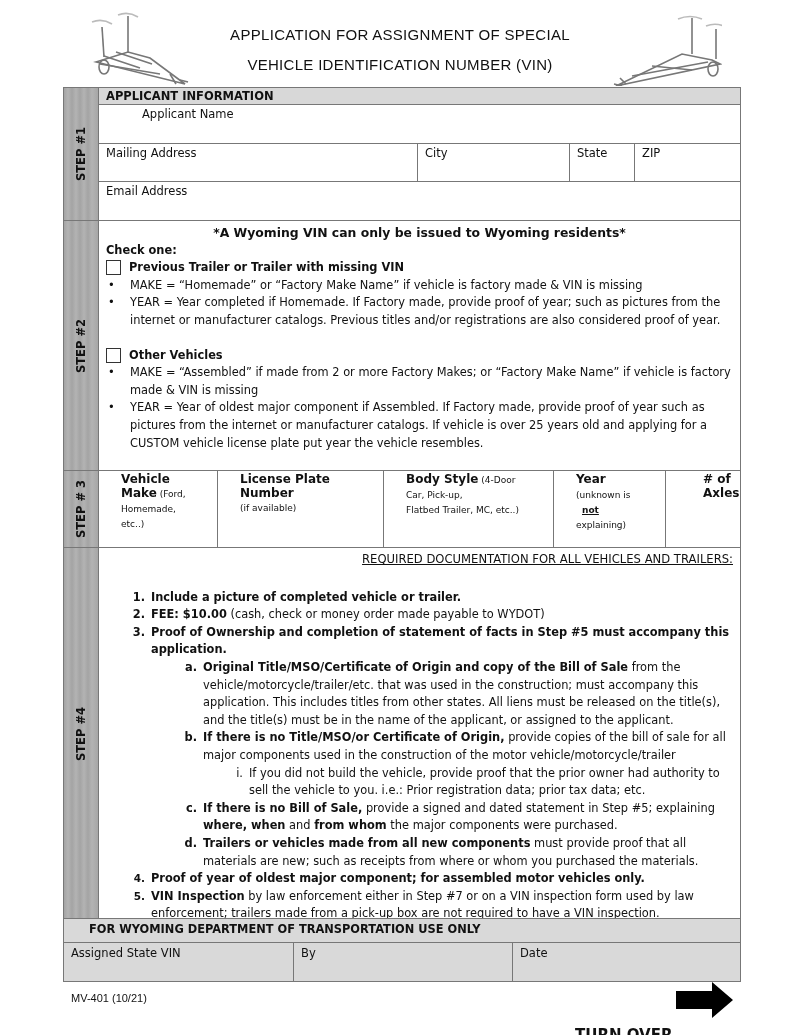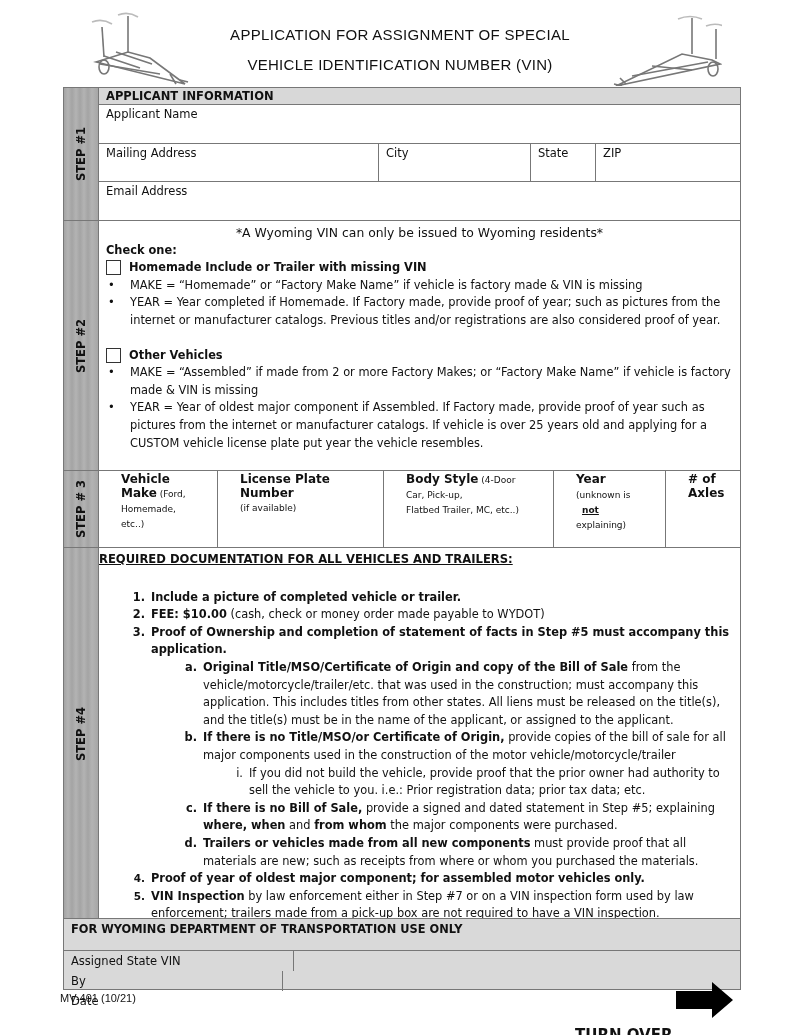--- a/index.html
+++ b/index.html
@@ -19,50 +19,50 @@
 
   
   .s1-header { height: 17px; background: #d8d8d8; border-bottom: 1px solid #777; font-weight: bold; font-size: 11.5px; padding: 1px 7px; }
   .s1-row { display: flex; border-bottom: 1px solid #777; }
   .s1-row:last-child { border-bottom: none; }
   .cell { padding: 2px 7px; font-size: 11.5px; border-right: 1px solid #777; }
   .cell:last-child { border-right: none; }
 
   
   .s2 { padding: 3px 7px 2px 7px; line-height: 17.6px; font-size: 11.4px; }
-  .s2 .notice { text-align: center; font-weight: normal; font-size: 12.4px; }
+  .s2 .notice { text-align: center; font-weight: bold; font-size: 12.4px; }
   .s2 .bold { font-weight: bold; }
   .cb-line { display: flex; align-items: center; font-weight: bold; }
   .checkbox { width: 15px; height: 15px; border: 1px solid #333; background: #fff; margin-right: 8px; flex: none; display: inline-block; }
   .bullet { display: flex; }
   .bullet .dot { width: 24px; flex: none; padding-left: 2px; }
 
   
   .s3-row { display: flex; height: 76px; }
   .s3-cell { border-right: 1px solid #777; padding: 1px 22px; }
   .s3-cell:last-child { border-right: none; }
   .s3-main { font-weight: bold; font-size: 12px; }
   .s3-sub { font-size: 9px; font-weight: normal; line-height: 14px; }
   .u { text-decoration: underline; font-weight: bold; margin-left: 6px; }
 
   
   .s4 { padding: 3px 7px 3px 0; line-height: 17.6px; font-size: 11.4px; }
-  .s4 .hdr { text-align: left; font-weight: bold; text-decoration: underline; font-size: 11.6px; margin-bottom: 20px; }
+  .s4 .hdr { text-align: right; font-weight: normal; text-decoration: underline; font-size: 11.6px; margin-bottom: 20px; }
   .li { display: flex; }
   .li .num { flex: none; text-align: right; padding-right: 6px; }
   .b { font-weight: bold; }
 
   
   .dot-sec { position: absolute; left: 63px; top: 918px; width: 678px; border: 1px solid #777; background: #d9d9d9; }
-  .dot-head { height: 32px; border-bottom: 1px solid #777; font-family: "DejaVu Sans", sans-serif; font-weight: bold; font-size: 11.4px; padding: 3px 7px; }
-  .dot-row { display: flex; height: 38px; flex-direction: column; }
+  .dot-head { height: 24px; border-bottom: 1px solid #777; font-family: "DejaVu Sans", sans-serif; font-weight: bold; font-size: 11.4px; padding: 3px 25px; }
+  .dot-row { display: flex; height: 38px; }
   .dot-cell { border-right: 1px solid #777; padding: 3px 7px; font-family: "DejaVu Sans", sans-serif; font-size: 11.5px; }
   .dot-cell:last-child { border-right: none; }
 
-  .footer-code { position: absolute; left: 60px; top: 992px; font-family: "Liberation Sans", sans-serif; font-size: 11px; }
+  .footer-code { position: absolute; left: 71px; top: 992px; font-family: "Liberation Sans", sans-serif; font-size: 11px; }
   .turn-over { position: absolute; left: 575px; top: 1026px; font-family: "DejaVu Sans", sans-serif; font-weight: bold; font-size: 15px; }
   .arrow { position: absolute; left: 676px; top: 982px; }
 </style>
 </head>
 <body>
 
 <svg class="trailer-icon" style="left:90px; top:12px;" width="110" height="75" viewBox="0 0 110 75">
   <g fill="none" stroke="#777" stroke-width="1.6">
     <line x1="12" y1="15" x2="14" y2="45"></line>
       <line x1="38" y1="4" x2="38" y2="40"></line>
@@ -93,45 +93,45 @@
 </svg>
 
 <div class="form">
 
   <div class="step" style="height:133px;">
     <div class="step-label-col">
         <span class="step-label">STEP #1</span>
       </div>
     <div class="step-body">
       <div class="s1-header">APPLICANT INFORMATION</div>
-      <div class="s1-row" style="height:39px;">
+      <div class="s1-row" style="height:39px;padding-left:36px;">
         <div class="cell" style="width:471px;"><span>Applicant Name</span></div>
       </div>
       <div class="s1-row" style="height:38px;">
-        <div class="cell" style="width:280px;"><span>Mailing Address</span></div>
+        <div class="cell" style="width:319px;"><span>Mailing Address</span></div>
         <div class="cell" style="width:152px;"><span>City</span></div>
         <div class="cell" style="width:65px;"><span>State</span></div>
         <div class="cell" style="flex:1;"><span>ZIP</span></div>
       </div>
       <div class="s1-row" style="height:37px;">
         <div class="cell" style="flex:1;"><span>Email Address</span></div>
       </div>
     </div>
   </div>
 
   <div class="step" style="height:250px;">
     <div class="step-label-col">
         <span class="step-label">STEP #2</span>
       </div>
     <div class="step-body s2">
       <div class="notice">*A Wyoming VIN can only be issued to Wyoming residents*</div>
       <div class="bold">Check one:</div>
       <div class="cb-line">
         <span class="checkbox"></span>
-        <span>Homemade Include or Trailer with missing VIN</span>
+        <span>Previous Trailer or Trailer with missing VIN</span>
       </div>
       <div class="bullet">
           <span class="dot">•</span>
           <span>MAKE = “Homemade” or “Factory Make Name”  if vehicle is factory made &amp; VIN is missing</span>
         </div>
       <div class="bullet">
           <span class="dot">•</span>
           <span>YEAR = Year completed if Homemade.  If Factory made, provide proof of year; such as pictures from the internet or manufacturer catalogs.  Previous titles and/or registrations are also considered proof of year.</span>
         </div>
       <div style="height:17px;"></div>
@@ -165,21 +165,21 @@
           <span class="s3-sub">(if available)</span>
         </div>
         <div class="s3-cell" style="width:170px;">
           <span class="s3-main">Body Style</span><span class="s3-sub"> (4-Door Car, Pick-up,</span><br>
           <span class="s3-sub">Flatbed Trailer, MC, etc..)</span>
         </div>
         <div class="s3-cell" style="width:112px;">
           <span class="s3-main">Year</span><span class="s3-sub"> (unknown is </span><span class="s3-sub u">not</span><br>
           <span class="s3-sub">explaining)</span>
         </div>
-        <div class="s3-cell" style="flex:1;">
+        <div class="s3-cell" style="flex:1;margin-left:15px;">
           <span class="s3-main"># of Axles</span>
         </div>
       </div>
     </div>
   </div>
 
   <div class="step" style="height:372px;">
     <div class="step-label-col">
         <span class="step-label">STEP #4</span>
       </div>

